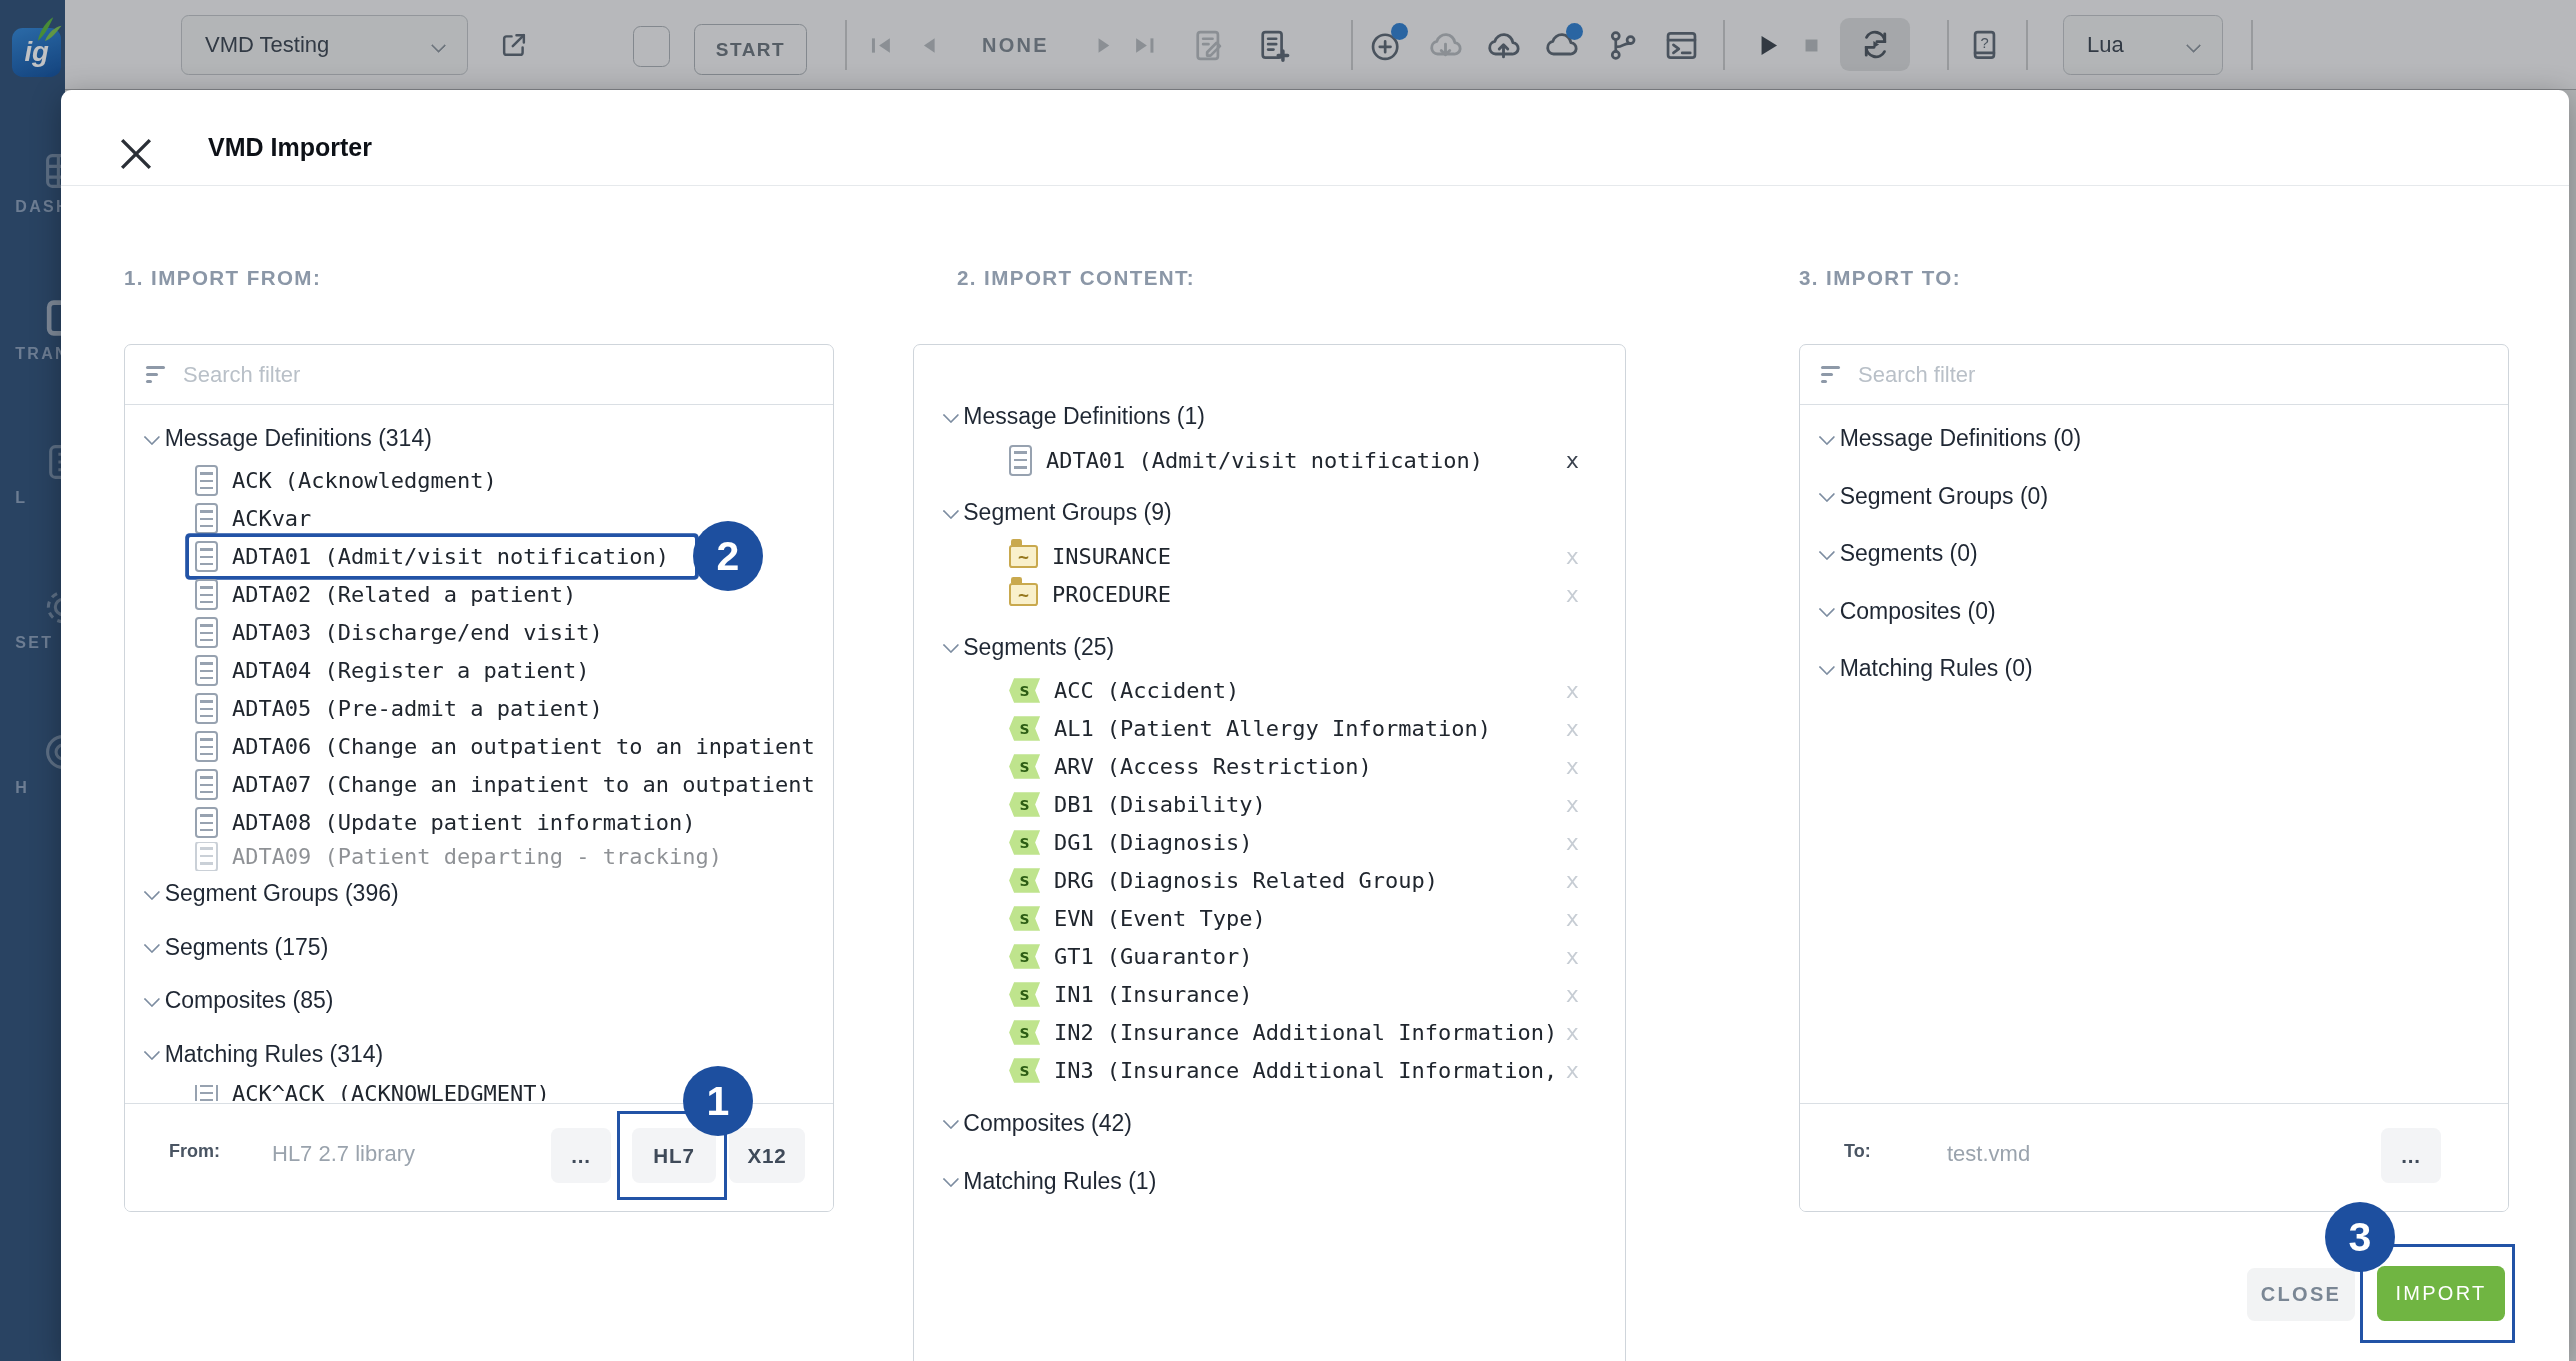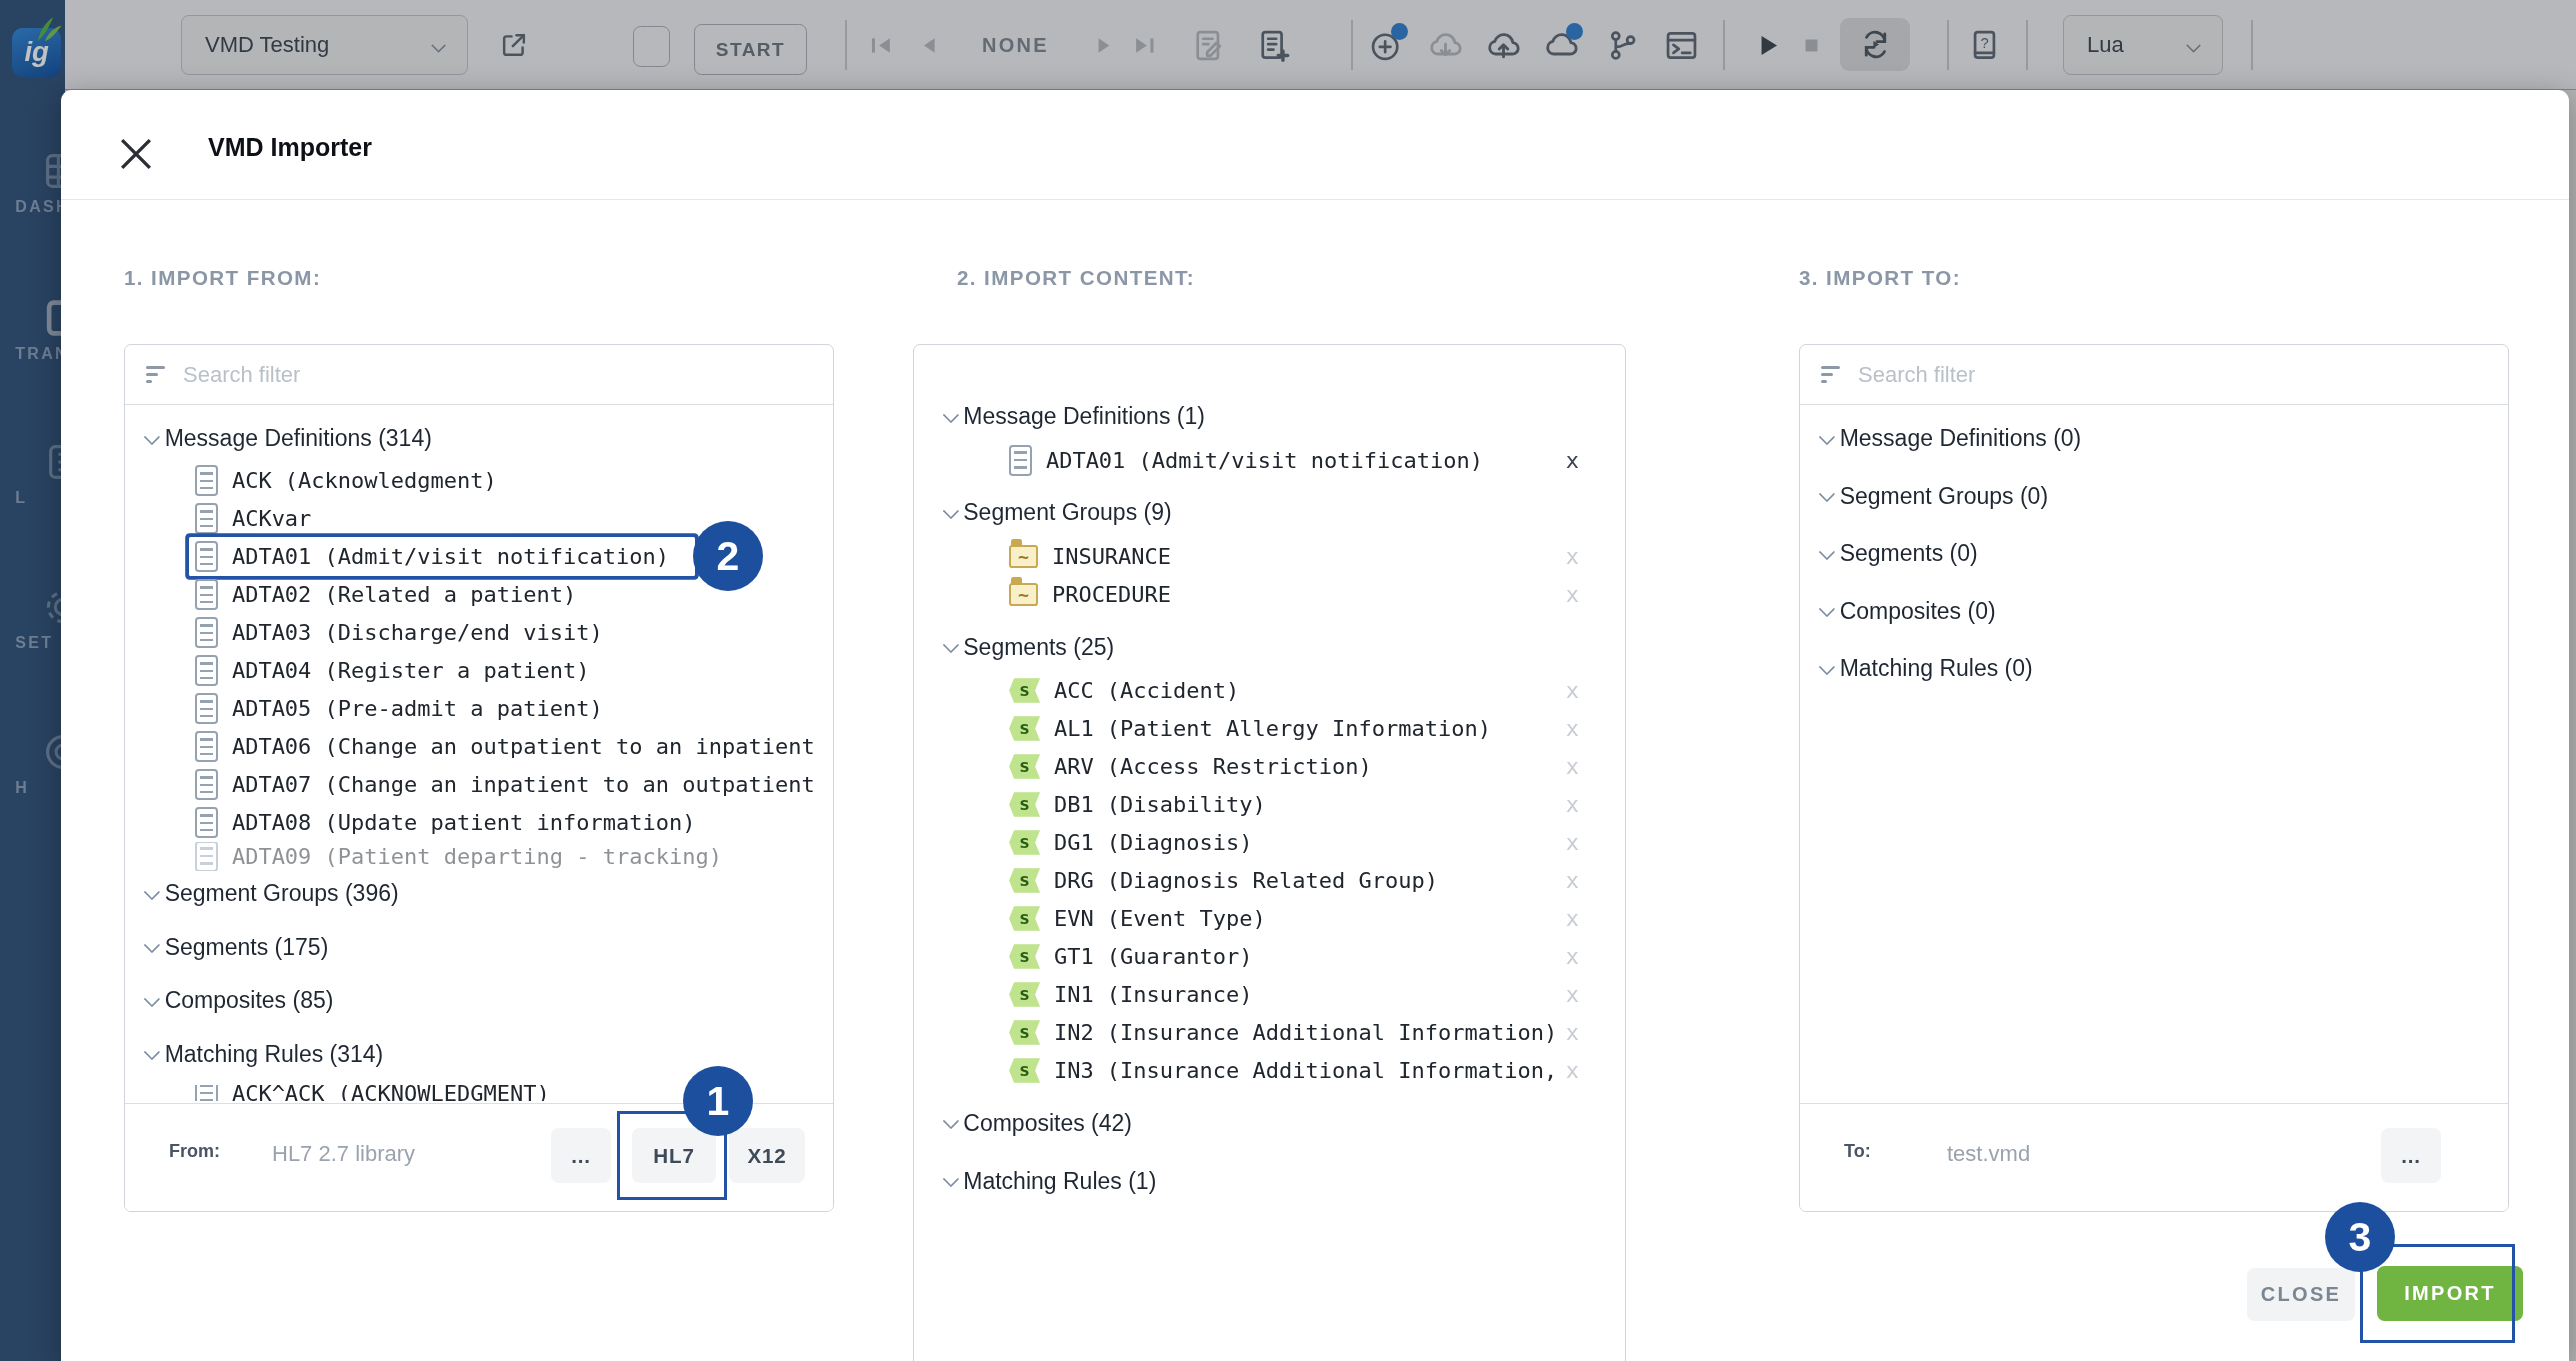--- a/index.html
+++ b/index.html
@@ -37,21 +37,21 @@
   .ticon.dim svg{stroke:#b4b9bd}
   .bluedot{position:absolute;right:-3.1px;top:-3.1px;width:17px;height:17px;border-radius:50%;background:#2e7fd0}
   .navtxt{position:absolute;top:34px;color:#7c868f;font-size:20px;letter-spacing:2.3px;font-weight:600}
   .looppill{position:absolute;left:1840px;top:18.3px;width:70px;height:53px;background:#d9dadb;border-radius:9.2px;
     display:flex;align-items:center;justify-content:center}
   
   #overlay{position:absolute;inset:0;background:rgba(33,37,43,.28);z-index:5}
   
   #dialog{position:absolute;left:61px;top:90px;width:2508px;bottom:0;background:#fff;
     border-radius:10.7px 10.7px 0 0;z-index:10;box-shadow:0 6.1px 31px rgba(0,0,0,.3)}
-  #dlg-header{position:absolute;top:0;left:0;right:0;height:110px;border-bottom:1.5px solid #e6e9ec}
+  #dlg-header{position:absolute;top:0;left:0;right:0;height:96px;border-bottom:1.5px solid #e6e9ec}
   #dlg-close{position:absolute;left:55px;top:44px;width:40px;height:40px;cursor:pointer}
   #dlg-close svg{stroke:#2a2f36;stroke-width:2.2}
   #dlg-title{position:absolute;left:147px;top:43px;font-size:25px;font-weight:700;color:#0d1117}
   .colhead{position:absolute;top:176px;font-size:20.6px;font-weight:600;letter-spacing:1.4px;color:var(--head)}
   .panel{position:absolute;top:254px;background:#fff;border:1.5px solid var(--panel-border);
     border-radius:7px;overflow:hidden}
   #panel-from{left:63px;width:710px;height:868px}
   #panel-content{left:852px;width:713px;height:1089px}
   #panel-to{left:1738px;width:710px;height:868px}
   .searchrow{position:absolute;left:0;right:0;top:0;height:60px;border-bottom:1.5px solid #dadfe4;
@@ -101,22 +101,22 @@
   .x-dark .xbtn{color:var(--xdark)}
   .x-light .xbtn{color:var(--xlight)}
   .panelfooter{position:absolute;left:0;right:0;bottom:0;height:108px;border-top:1.5px solid #dadfe4;background:#fff}
   .flabel{position:absolute;left:44px;top:37px;font-size:18px;font-weight:700;color:#4a5563}
   .fvalue{position:absolute;left:147px;top:37px;font-size:22px;color:#9aa3ad}
   .fbtn{position:absolute;top:24.4px;height:55px;background:#f3f4f6;border-radius:7.6px;border:none;
     font-size:20.6px;font-weight:700;color:#3f4a59;letter-spacing:0.8px;display:flex;align-items:center;justify-content:center;cursor:pointer}
   
   #close-btn{position:absolute;left:2186px;top:1178px;width:108px;height:53px;background:#f2f3f4;border:none;
     border-radius:7.6px;color:#7a8694;font-size:20px;font-weight:700;letter-spacing:2.3px;cursor:pointer}
-  #import-btn{position:absolute;left:2316px;top:1176px;width:146px;height:55px;background:var(--green);border:none;
-    border-radius:7.6px;color:#fff;font-size:20px;font-weight:700;letter-spacing:2.3px;cursor:pointer}
+  #import-btn{position:absolute;left:2316px;top:1176px;width:128px;height:55px;background:var(--green);border:none;
+    border-radius:7.6px;color:#fff;font-size:20px;font-weight:400;letter-spacing:2.3px;cursor:pointer}
   
   .anno-box{position:absolute;border:3.8px solid var(--accent);z-index:15;pointer-events:none}
   #anno-hl7{left:556px;top:1021px;width:110px;height:89px}
   #anno-import{left:2299px;top:1154px;width:155px;height:99px}
   .badge{position:absolute;width:70px;height:70px;border-radius:50%;background:var(--badge);color:#fff;
     display:flex;align-items:center;justify-content:center;font-size:41px;font-weight:700;z-index:30}
   #badge-1{left:622px;top:976px}
   #badge-2{left:632px;top:431px}
   #badge-3{left:2264px;top:1112px}
 </style>

